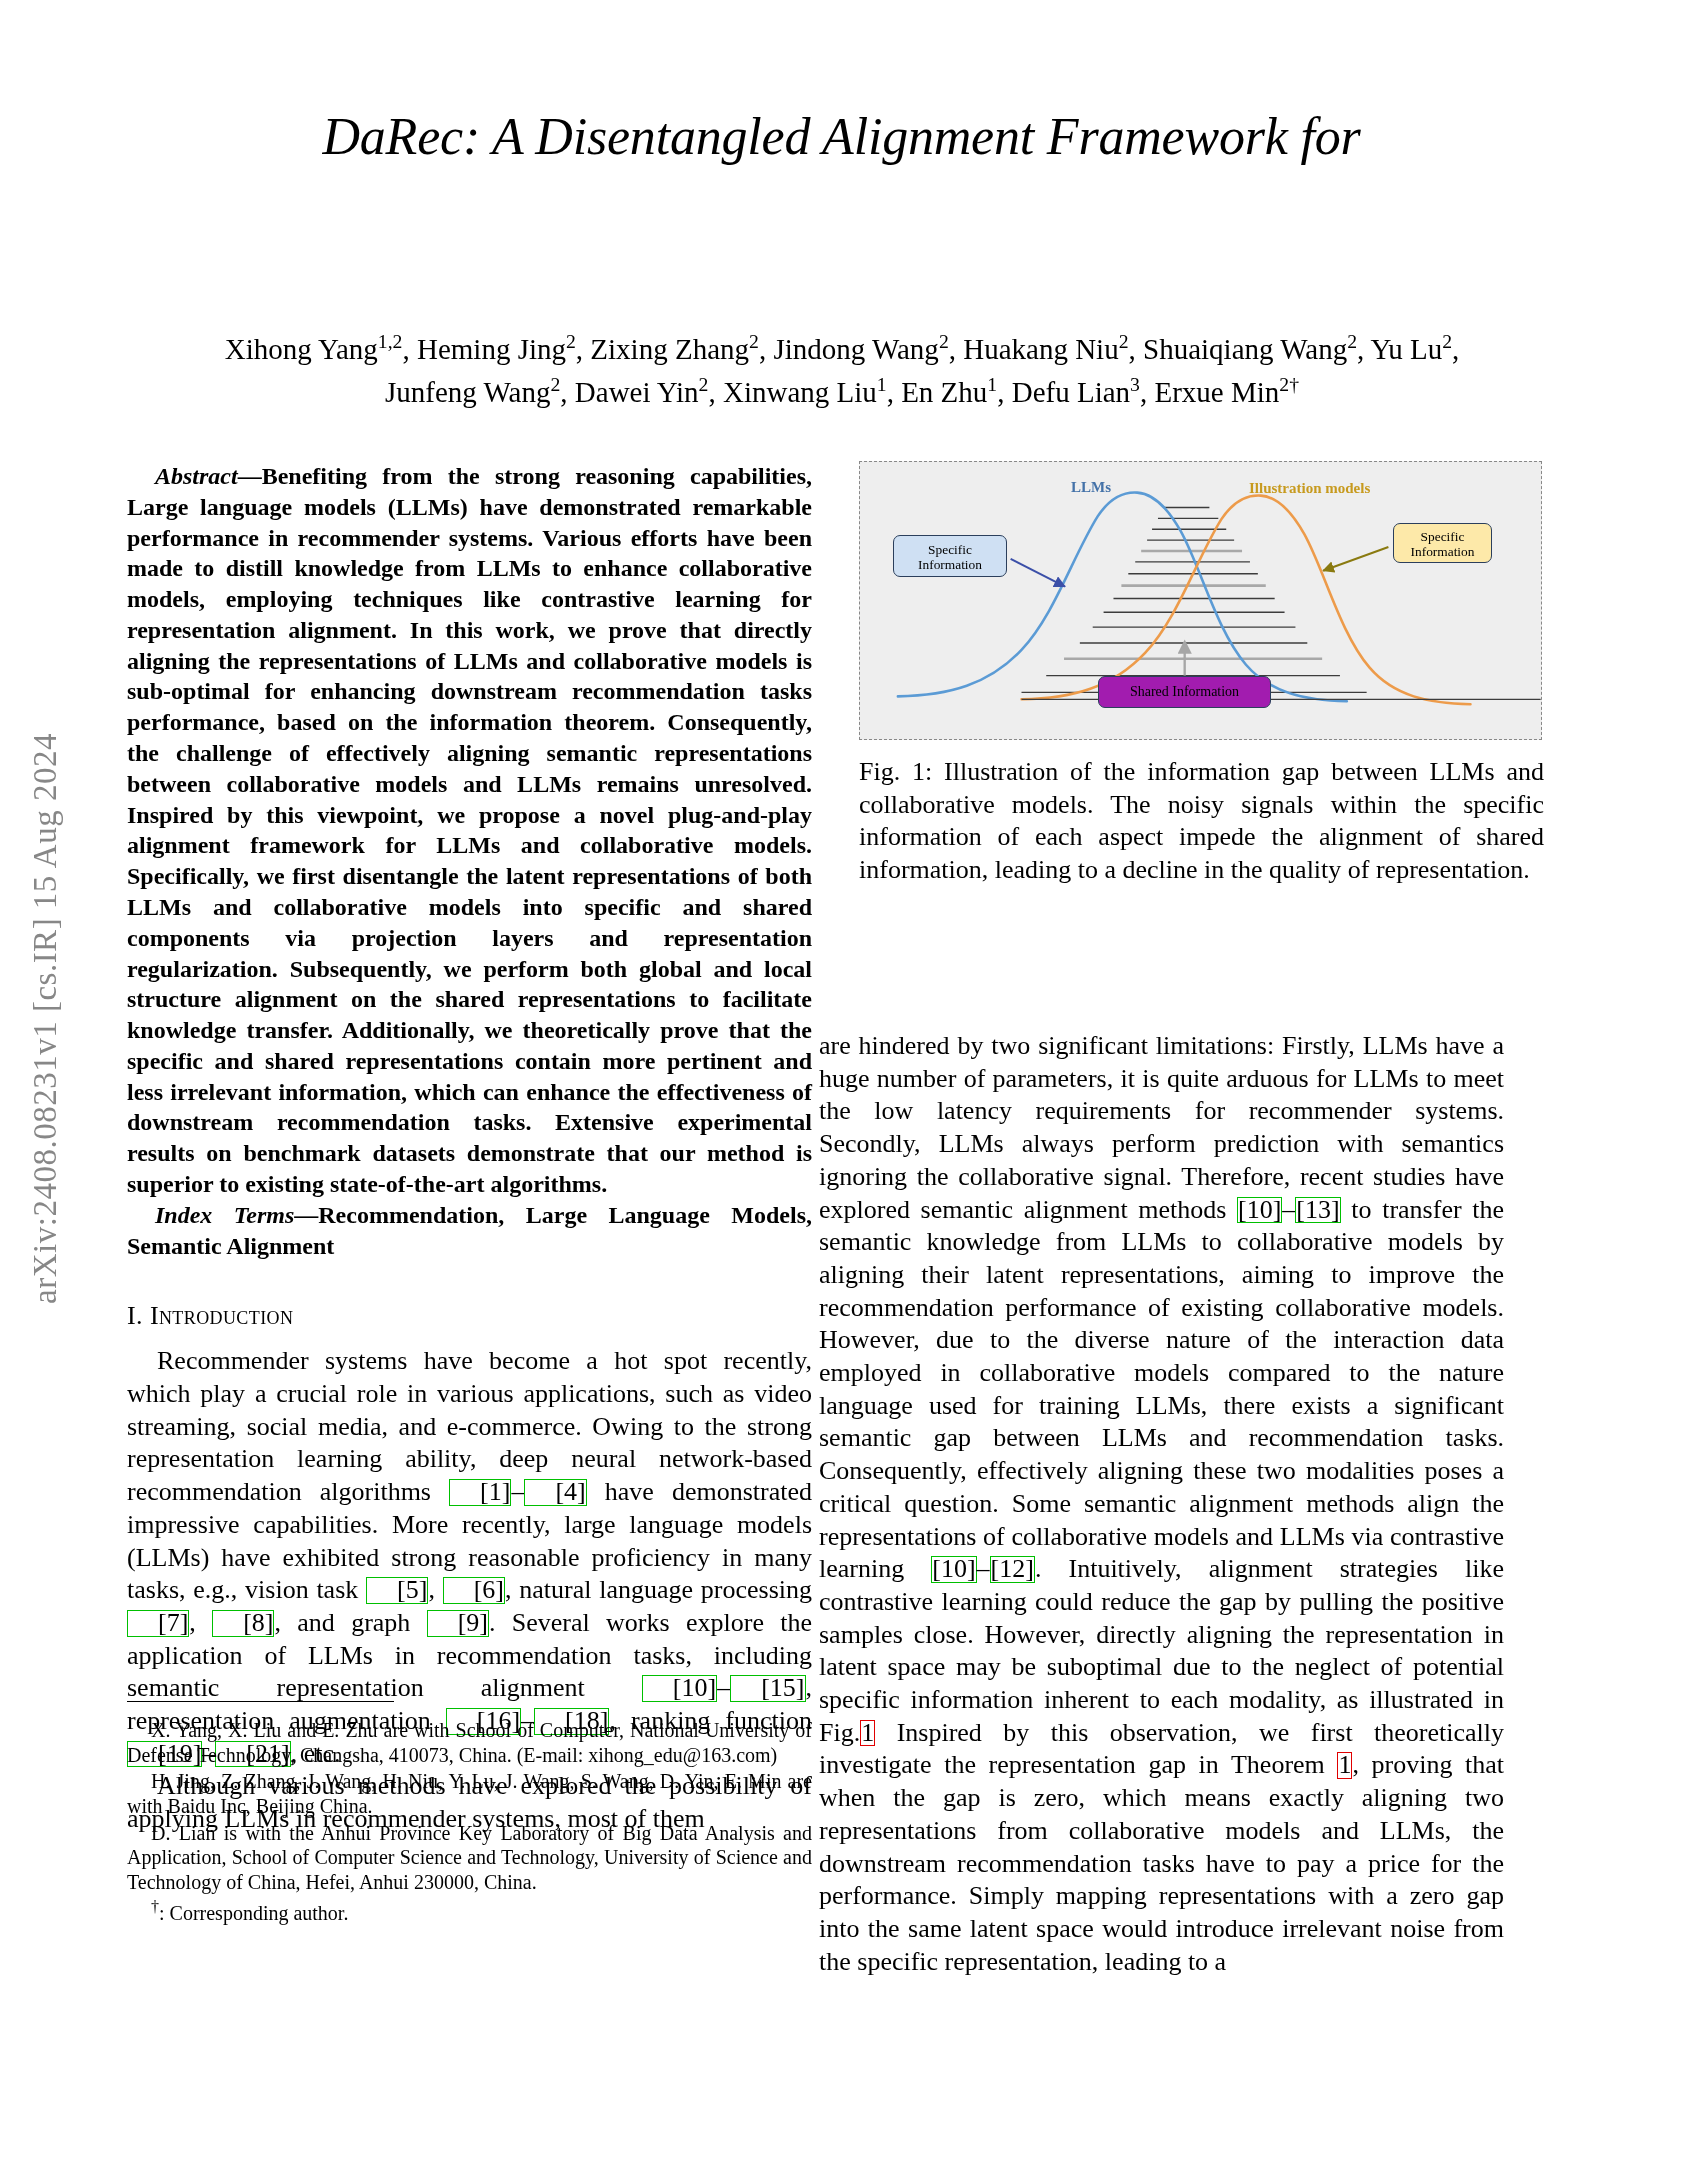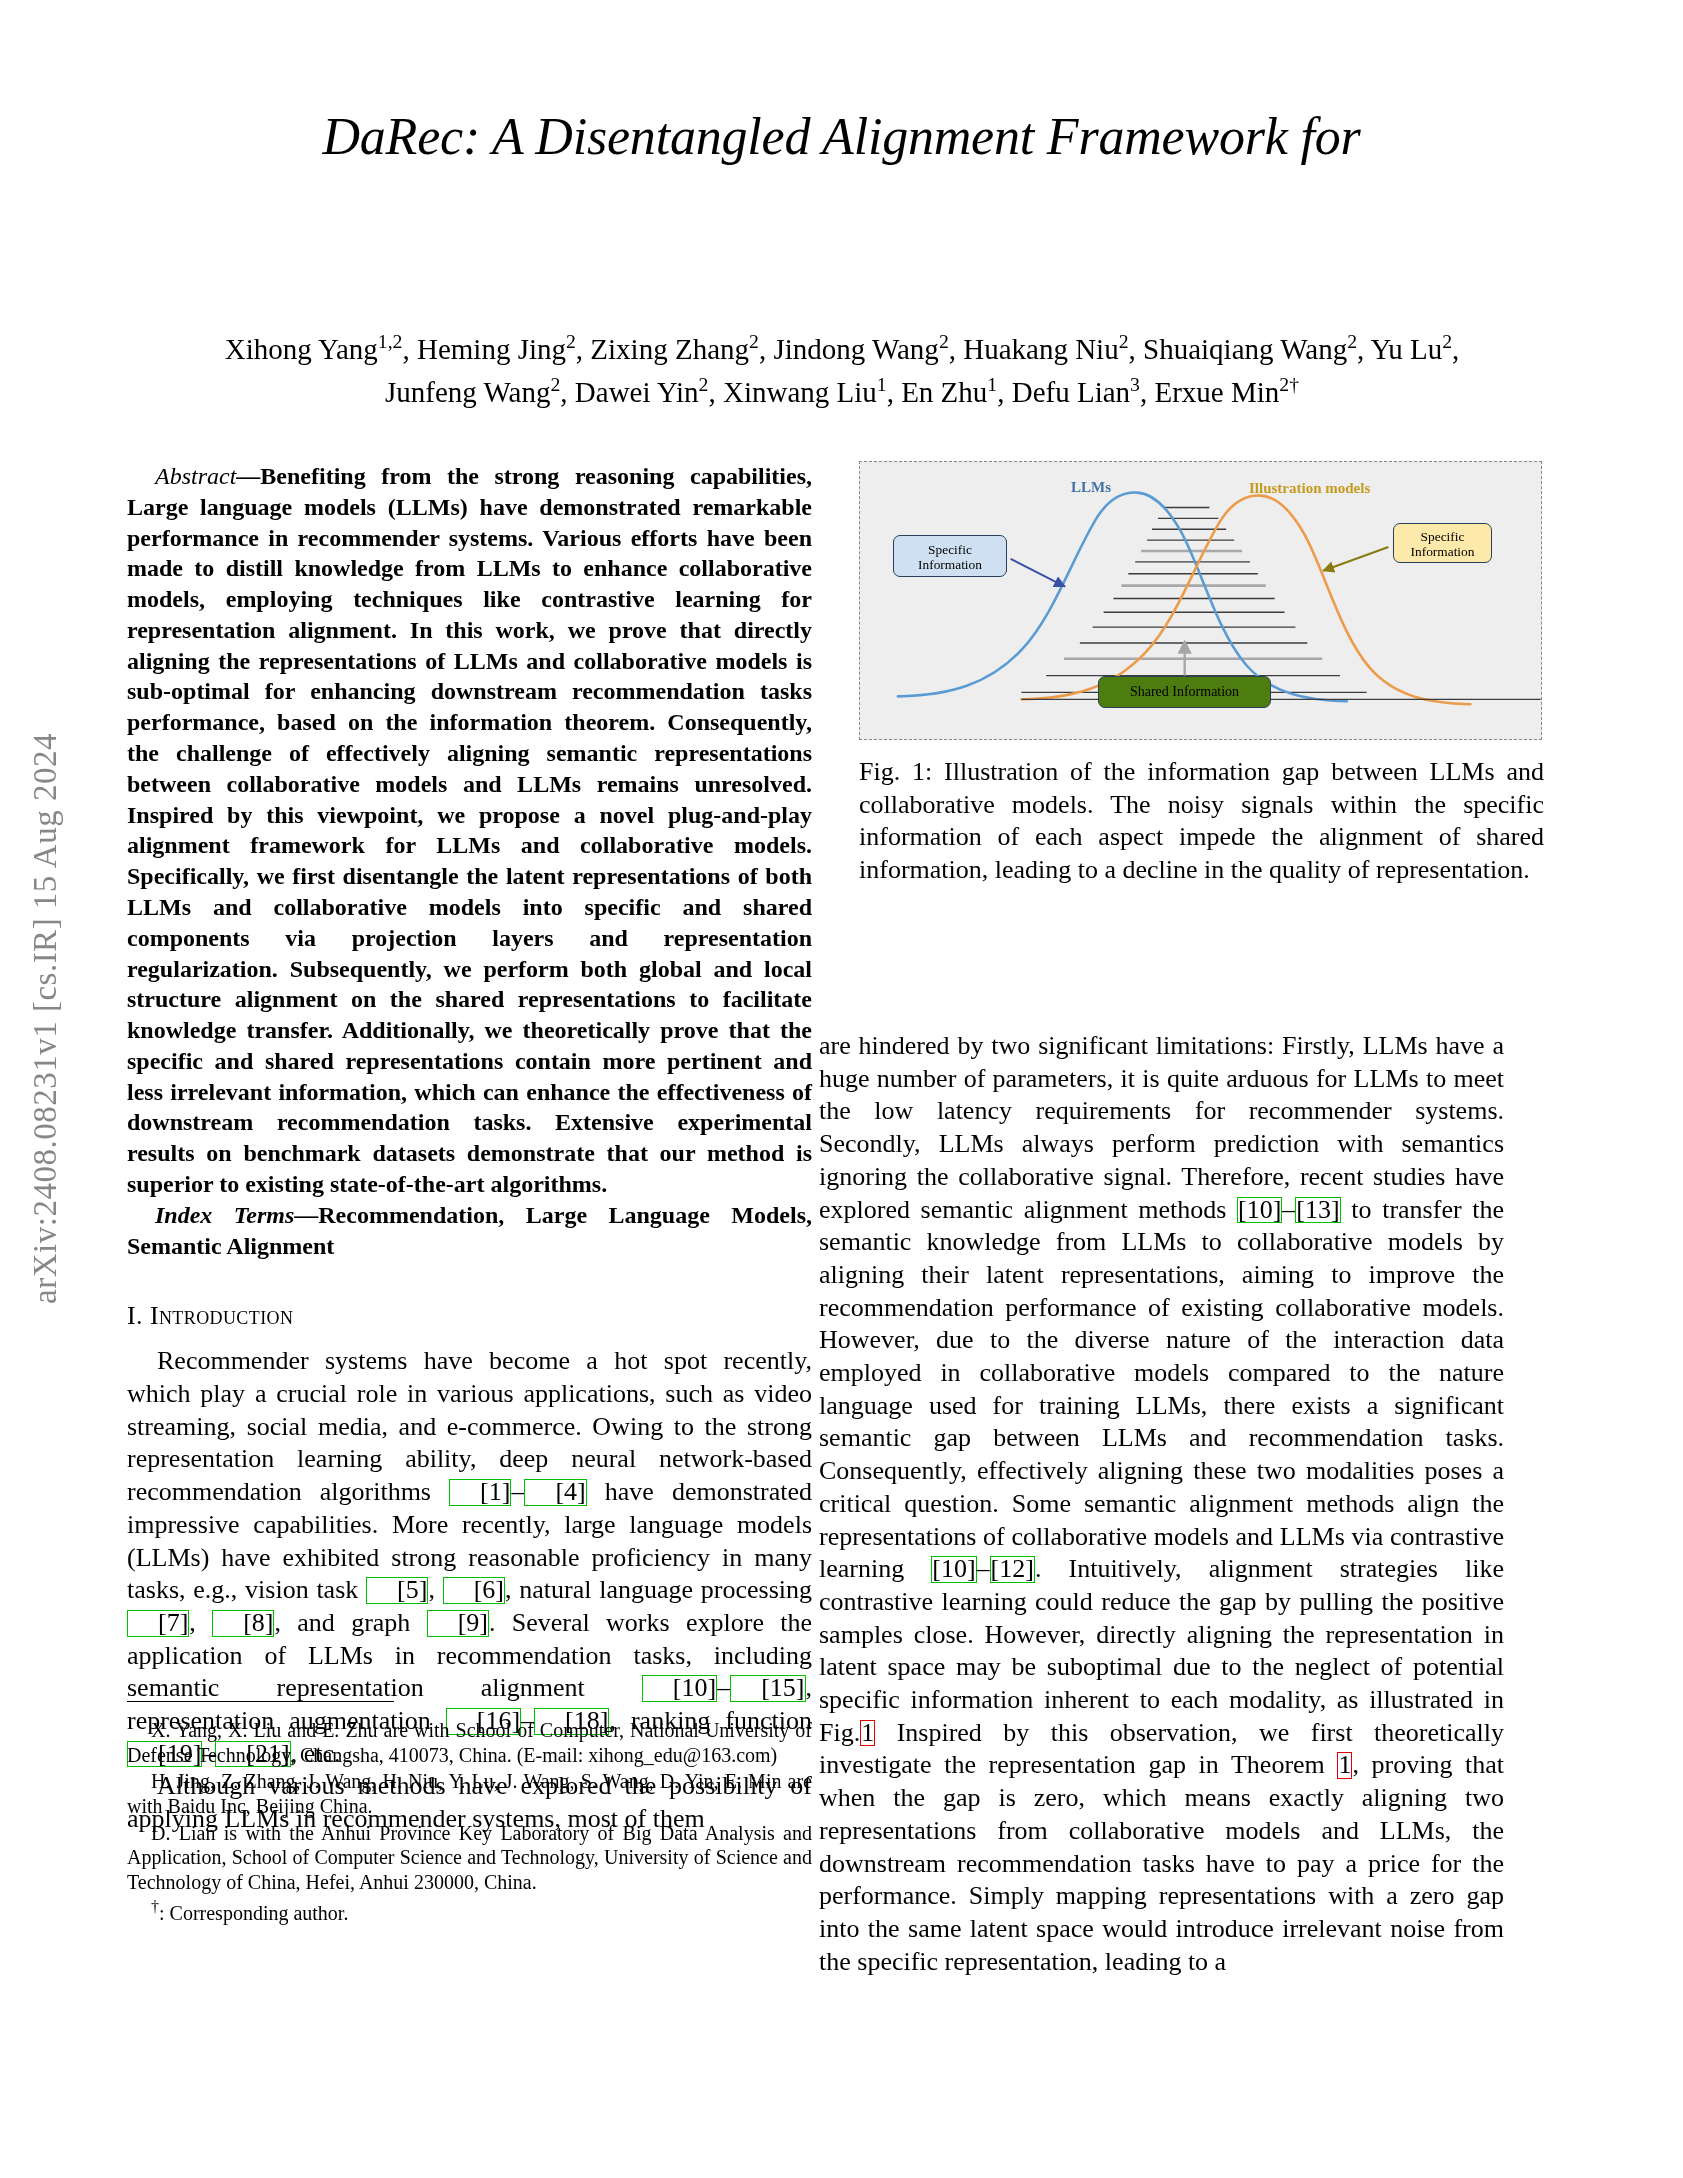--- a/index.html
+++ b/index.html
@@ -80,21 +80,21 @@
   .abstract {
     font-weight: bold;
     font-size: 24px;
     line-height: 1.283;
     text-align: justify;
     text-justify: inter-word;
     margin: 0;
     text-indent: 28px;
   }
   .abstract .lead {
-    font-weight: normal;
+    font-weight: bold;
     font-style: italic;
     margin-top: 36px;
   }
   .indexterms {
     font-weight: bold;
     font-size: 24px;
     line-height: 1.283;
     text-align: justify;
     margin: 0;
     text-indent: 28px;
@@ -213,21 +213,21 @@
     border: 1.6px solid #2b3f5c;
     border-radius: 7px;
     font-size: 13.4px;
     line-height: 1.12;
     padding-top: 5px;
     color: #000;
   }
   #box-shared {
     left: 238px; top: 214px;
     width: 173px; height: 32px;
-    background: #4d7c0f;
+    background: #a21caf;
     border: 1.6px solid #2b3f5c;
     border-radius: 7px;
     font-size: 14px;
     line-height: 30px;
     color: #000;
   }
   .curve-label {
     position: absolute;
     font-weight: bold;
     font-size: 15px;

